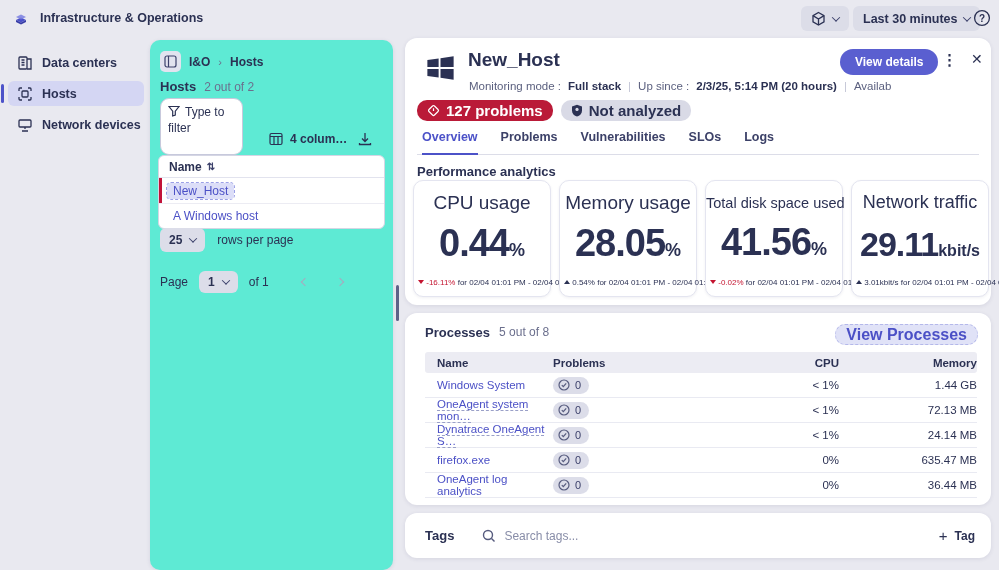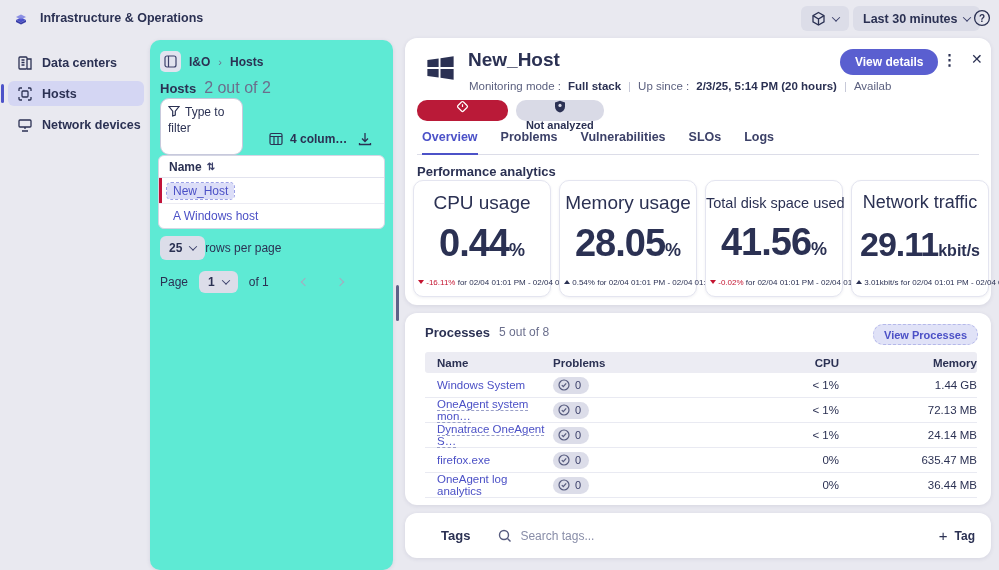--- a/index.html
+++ b/index.html
@@ -38,42 +38,42 @@
   .htable-header { height:22px; display:flex; align-items:center; padding-left:10px; gap:5px; border-bottom:1px solid #e2e3ee; font-size:12px; font-weight:bold; }
   .hrow { position:relative; height:25px; display:flex; align-items:center; font-size:12px; }
   .hrow + .hrow { border-top:1px solid #ececf3; }
   .hrow.selected::before { content:""; position:absolute; left:0; top:0; bottom:0; width:3px; background:#c2133a; }
   .hname-pill { margin-left:8px; background:#dcdef8; outline:1px dashed #9ba0e6; border-radius:4px; padding:1px 6px; color:#4b50c6; cursor:pointer; }
   .sel-pill { background:#dcdde9; border-radius:6px; display:inline-flex; align-items:center; gap:8px; padding:0 9px; height:24px; font-size:12px; font-weight:bold; color:#2b3153; cursor:pointer; }
 
   
   .hd-card { position:absolute; left:405px; top:38px; width:586px; height:267px; }
   .view-btn { position:absolute; left:435px; top:11px; height:26px; padding:0 15px; background:#5a5fd0; color:#fff; border:none; border-radius:13px; font-size:12px; font-weight:bold; cursor:pointer; font-family:inherit; }
-  .badge { height:21px; border-radius:10px; display:inline-flex; align-items:center; gap:6px; padding:0 10px; font-size:11px; font-weight:bold;flex-direction:column; }
+  .badge { height:21px; border-radius:10px; display:inline-flex; align-items:center; gap:6px; padding:0 10px; font-size:15px; font-weight:bold; }
   .badge.red { background:#ba1a38; color:#fff; cursor:pointer; }
   .badge.greyb { background:#d9dae6; color:#2b3153; cursor:pointer; }
   .tabs { position:absolute; left:12px; right:12px; top:92px; display:flex; gap:23px; border-bottom:1px solid #dcdde8; padding-left:5px; }
   .tab { font-size:12.5px; font-weight:bold; color:#3c4168; padding-bottom:9px; cursor:pointer; }
   .tab.active { color:#4c52c8; border-bottom:2.5px solid #4c52c8; margin-bottom:-1px; }
 
   
   .perf-card { position:absolute; top:142px; width:138px; height:117px; background:#fff; border:1px solid #e4e5f0; border-radius:10px; box-shadow:0 1px 3px rgba(40,42,90,.07); text-align:center; }
   .perf-title { margin-top:11px; font-size:19px; color:#2b3153; white-space:nowrap; }
   .perf-title.small { font-size:14.5px; margin-top:14px; }
   .perf-value { margin-top:8px; font-size:38px; font-weight:bold; letter-spacing:-1px; }
   .perf-unit { font-size:18px; font-weight:bold; letter-spacing:0; }
   .perf-delta { position:absolute; left:4px; right:4px; bottom:9px; font-size:8px; color:#2b3153; white-space:nowrap; }
   .tri { display:inline-block; width:0; height:0; border-left:3px solid transparent; border-right:3px solid transparent; vertical-align:1px; }
   .tri.down { border-top:4px solid #c41430; }
   .tri.up { border-bottom:4px solid #2b3153; }
   .delta-neg { color:#c41430; }
 
   
   .proc-card { position:absolute; left:405px; top:313px; width:586px; height:192px; }
-  .vp-btn { position:absolute; right:13px; top:11px; height:21px; padding:0 10px; background:#e0e2f7; border:1px dashed #b4b8ea; border-radius:10px; color:#4b50c6; font-size:11px; font-weight:bold; cursor:pointer; font-family:inherit; }
+  .vp-btn { position:absolute; right:13px; top:11px; height:21px; padding:0 10px; background:#e0e2f7; border:1px dashed #b4b8ea; border-radius:10px; color:#4b50c6; font-size:16px; font-weight:bold; cursor:pointer; font-family:inherit; }
   .ptable { position:absolute; left:20px; right:14px; top:39px; }
   .prow { display:flex; align-items:center; height:25px; font-size:11.5px; border-bottom:1px solid #e9eaf2; }
   .prow.head { height:21px; background:#ececf3; border-radius:3px; border-bottom:none; font-weight:bold; color:#2b3153; }
   .c-name { flex:0 0 128px; padding-left:12px; }
   .c-prob { flex:1; }
   .c-cpu { flex:0 0 120px; text-align:right; }
   .c-mem { flex:0 0 138px; text-align:right; }
   .pname { color:#4b50c6; cursor:pointer; }
   .pname.trunc { border-bottom:1px dashed #9aa0c8; }
   .prob-pill { display:inline-flex; align-items:center; gap:5px; height:17px; padding:0 8px 0 5px; background:#dcdde9; border-radius:9px; color:#3c416b; font-size:11px; cursor:pointer; }
@@ -165,21 +165,21 @@
             <path d="M4.5 1v11"></path>
           </svg>
       </span>
       <span style="font-size:12px;font-weight:bold;cursor:pointer;">I&amp;O</span>
       <span class="grey" style="font-size:11px;">›</span>
       <span style="font-size:12px;font-weight:bold;">Hosts</span>
     </div>
 
     <div class="abs" style="left:10px;top:39px;display:flex;align-items:baseline;gap:8px;">
       <span style="font-size:13px;font-weight:bold;">Hosts</span>
-      <span class="grey" style="font-size:16px;">2 out of 2</span>
+      <span class="grey" style="font-size:12px;">2 out of 2</span>
     </div>
 
     <div class="filter-box">
       <span style="float:left;margin:1px 5px 0 0;">
         <svg width="12" height="12" viewBox="0 0 12 12" fill="none" stroke="#2b3153" stroke-width="1.2">
             <path d="M1 1.5h10L7.3 6.2V10L4.7 11V6.2Z"></path>
           </svg>
       </span>
       <span>Type to filter</span>
     </div>
@@ -205,21 +205,21 @@
         <span style="font-size:10px;color:#3c416b;">⇅</span>
       </div>
       <div class="hrow selected">
         <span class="hname-pill">New_Host</span>
       </div>
       <div class="hrow">
         <span class="link" style="margin-left:14px;cursor:pointer;">A Windows host</span>
       </div>
     </div>
 
-    <div class="abs" style="left:10px;top:196px;display:flex;align-items:center;">
+    <div class="abs" style="left:10px;top:188px;display:flex;align-items:center;gap:12px;">
       <span class="sel-pill">
         <span>25</span>
         <span class="chev down"></span>
       </span>
       <span style="font-size:12px;">rows per page</span>
     </div>
 
     <div class="abs" style="left:10px;top:231px;display:flex;align-items:center;gap:11px;">
       <span style="font-size:12px;">Page</span>
       <span class="sel-pill" style="height:22px;">
@@ -388,21 +388,21 @@
               </svg>
               <span>0</span>
             </span></span>
         <span class="c-cpu">0%</span>
         <span class="c-mem">36.44 MB</span>
       </div>
     </div>
   </section>
 
   <section class="tags-card card">
-    <span class="bold" style="font-size:13px;margin-left:36px;">Tags</span>
+    <span class="bold" style="font-size:13px;margin-left:20px;">Tags</span>
     <span style="margin-left:28px;margin-right:8px;">
       <svg width="14" height="14" viewBox="0 0 14 14" fill="none" stroke="#565b7e" stroke-width="1.4">
           <circle cx="6" cy="6" r="4.5"></circle>
           <path d="m9.5 9.5 3 3"></path>
         </svg>
     </span>
     <input class="tag-search" placeholder="Search tags..." style="">
     <span class="add-tag">
       <span style="font-size:15px;font-weight:normal;">+</span>
       <span>Tag</span>

